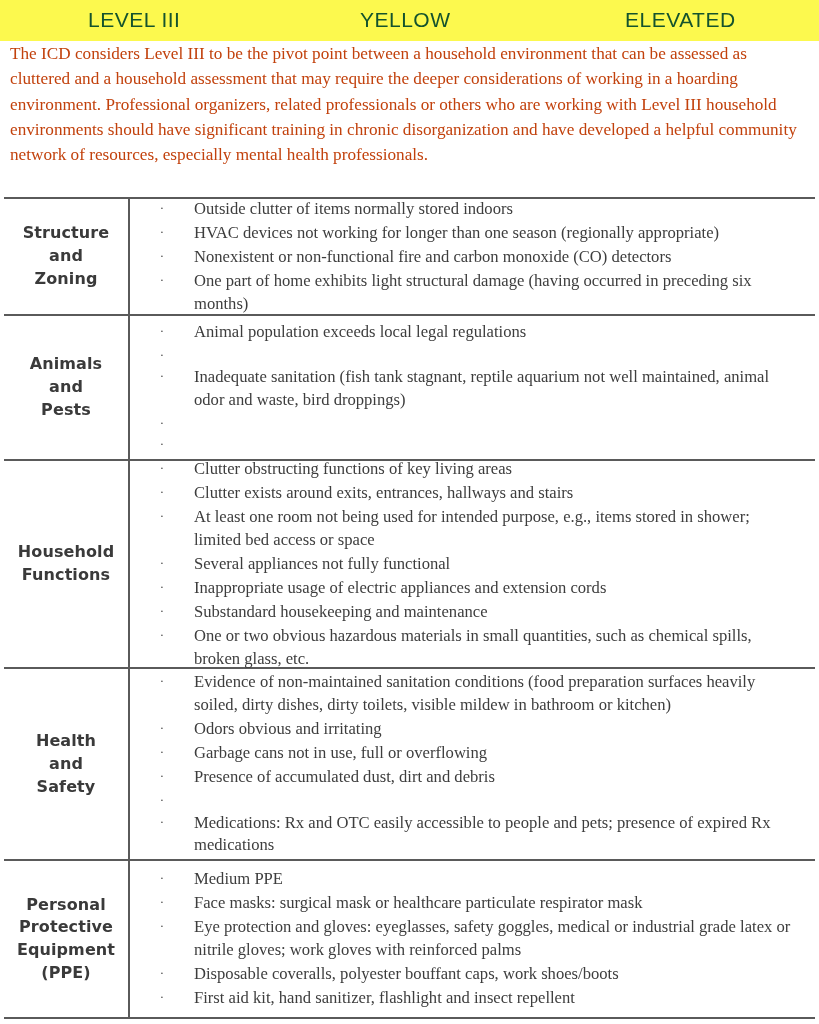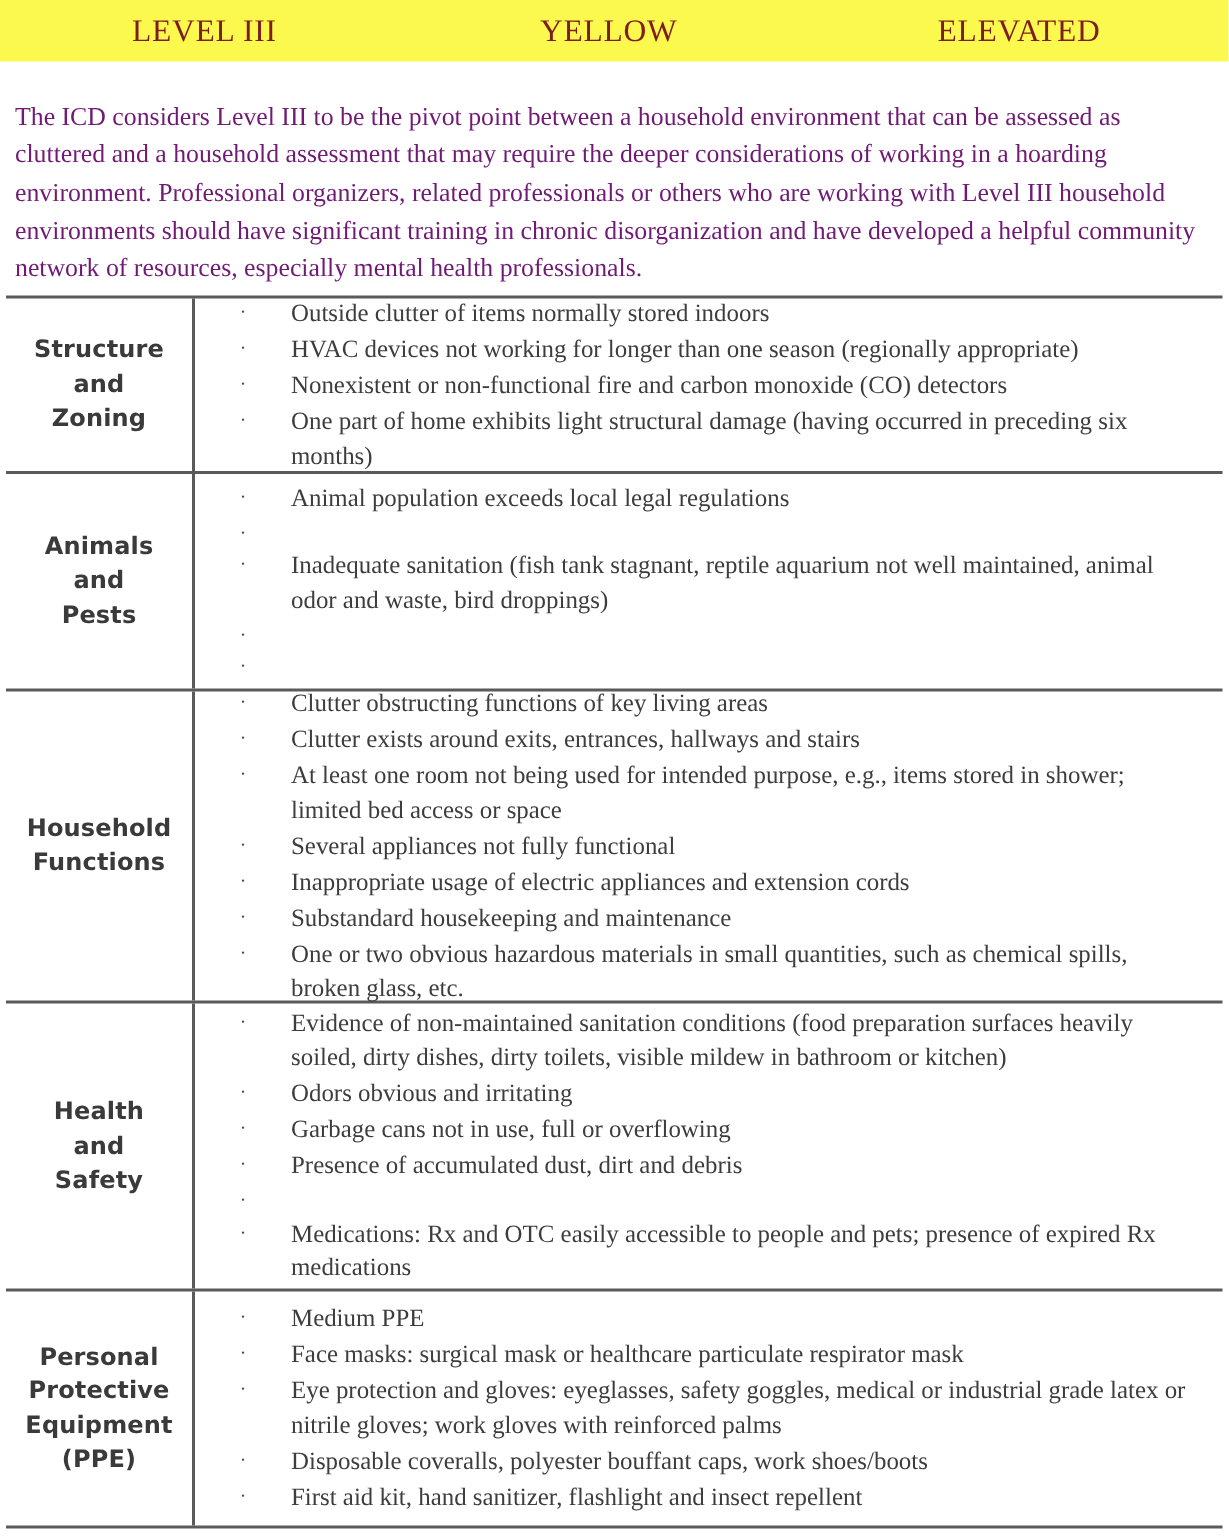--- a/index.html
+++ b/index.html
@@ -25,38 +25,38 @@
   
   .banner {
     position: relative;
     height: 41px;
     background: #fcf94e;
     display: flex;
     align-items: center;
   }
   .banner-label {
     position: absolute;
-    font-family: Liberation Serif, serif;
+    font-family: Liberation Sans, sans-serif;
     font-size: 21px;
     font-weight: 400;
     letter-spacing: 0.5px;
-    color: #7f1d1d;
+    color: #14532d;
     white-space: nowrap;
     top: 8px;
   }
   .banner-label.l1 { left: 88px; }
   .banner-label.l2 { left: 360px; }
   .banner-label.l3 { left: 625px; }
 
   
   .intro {
-    padding: 24px 12px 6px 10px;
+    padding: 0 12px 6px 10px;
     font-size: 17.2px;
     line-height: 1.47;
-    color: #701a75;
+    color: #c2410c;
     text-align: left;
   }
 
   
   .tbl {
     position: absolute;
     left: 4px;
     right: 4px;
     top: 197px;
     bottom: 5px;

